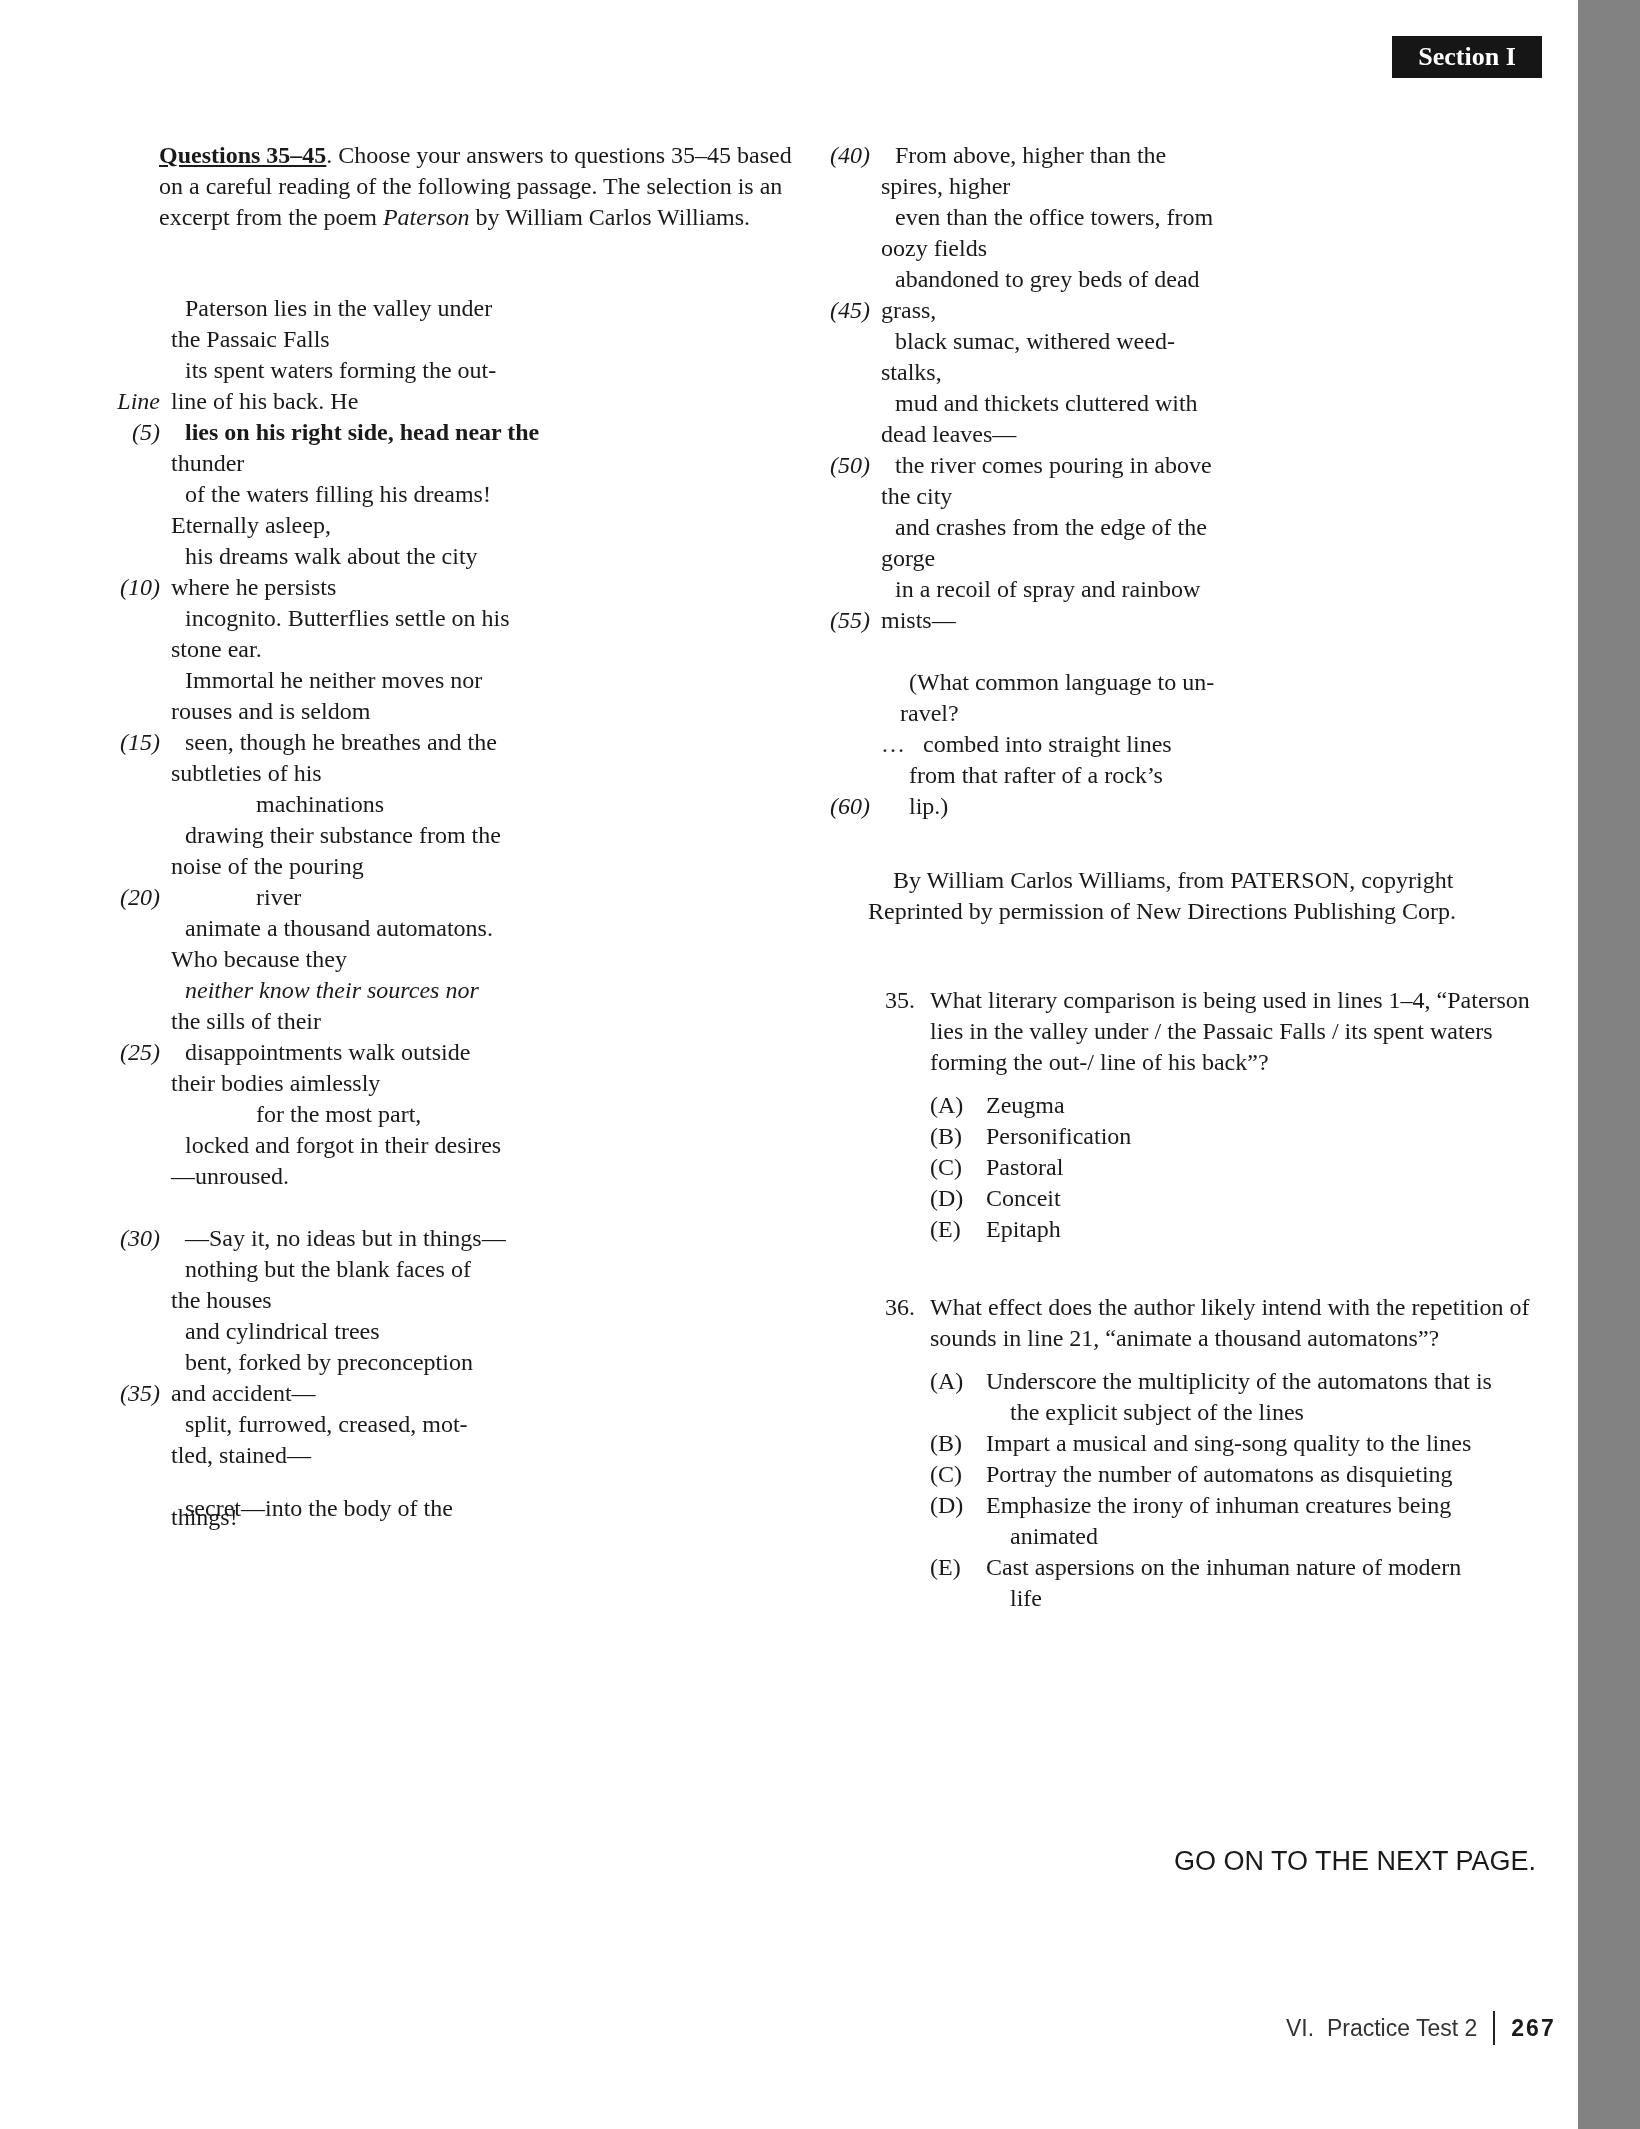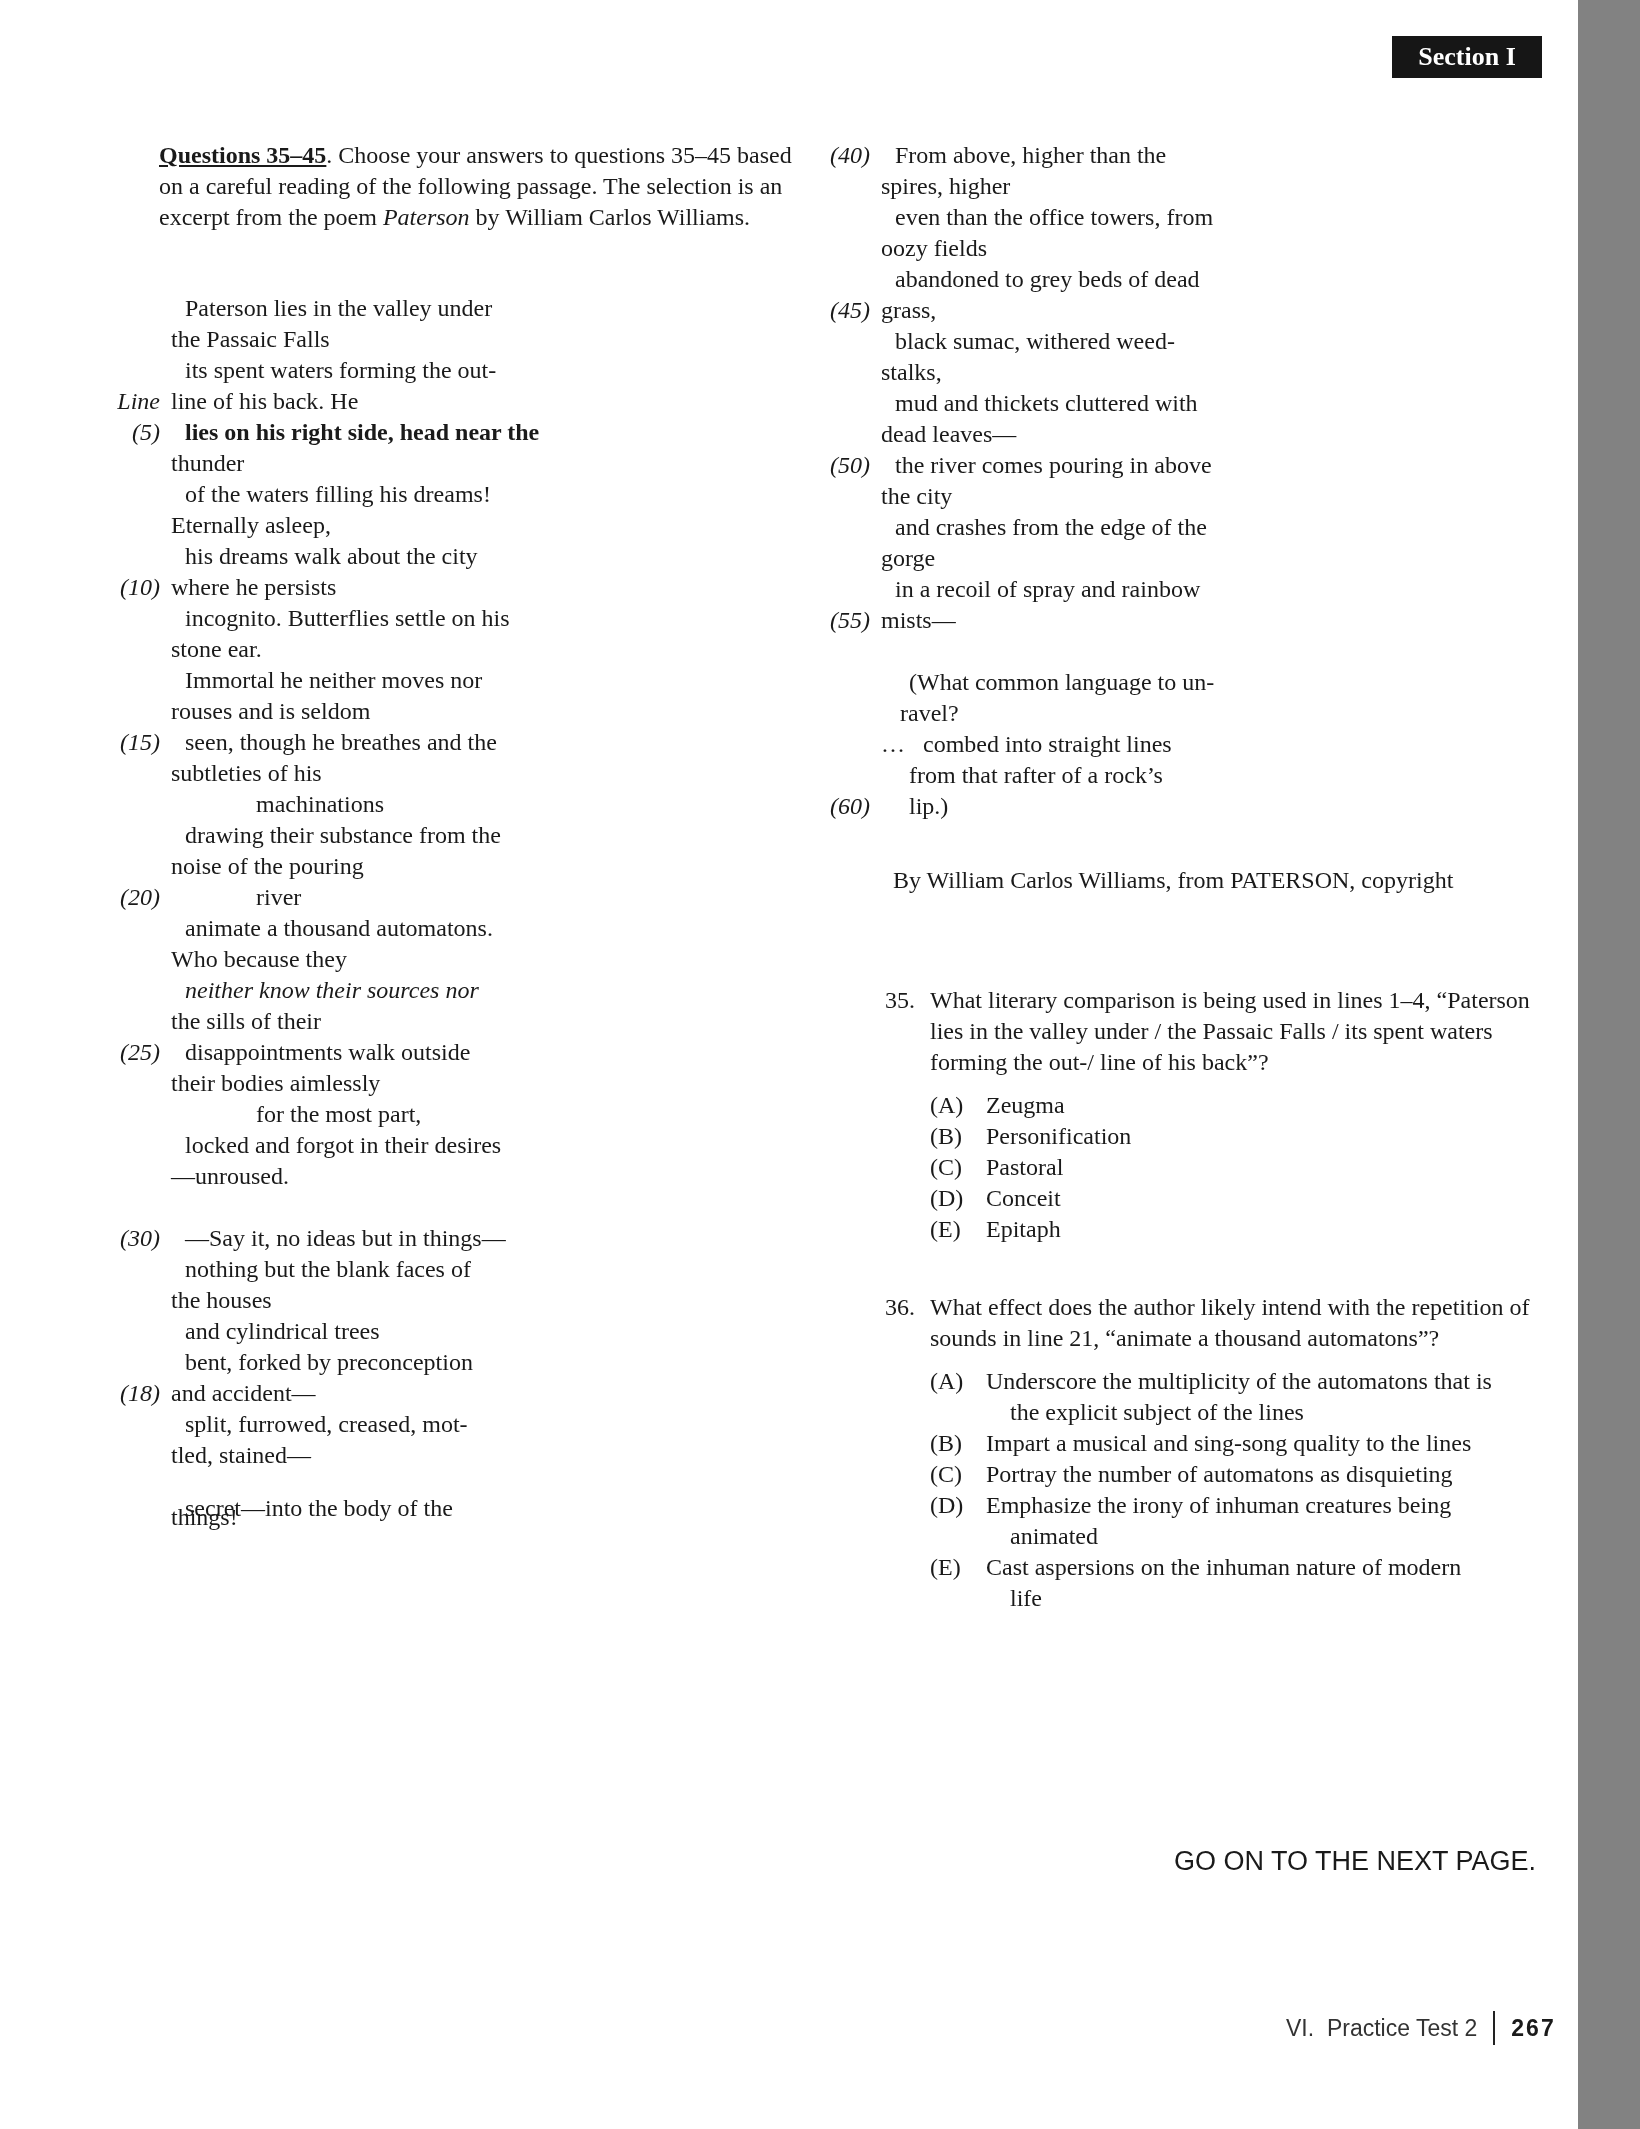--- a/index.html
+++ b/index.html
@@ -105,21 +105,21 @@
     <div class="row left-text" style="top: 1068px;">their bodies aimlessly</div>
     <div class="row left-text ind2" style="top: 1099px;">for the most part,</div>
     <div class="row left-text ind" style="top: 1130px;">locked and forgot in their desires</div>
     <div class="row left-text" style="top: 1161px;">—unroused.</div>
     <div class="lnum left-lnum" style="top: 1223px;">(30)</div>
     <div class="row left-text ind" style="top: 1223px;">—Say it, no ideas but in things—</div>
     <div class="row left-text ind" style="top: 1254px;">nothing but the blank faces of</div>
     <div class="row left-text" style="top: 1285px;">the houses</div>
     <div class="row left-text ind" style="top: 1316px;">and cylindrical trees</div>
     <div class="row left-text ind" style="top: 1347px;">bent, forked by preconception</div>
-    <div class="lnum left-lnum" style="top: 1378px;">(18)</div>
+    <div class="lnum left-lnum" style="top: 1378px;">(35)</div>
     <div class="row left-text" style="top: 1378px;">and accident—</div>
     <div class="row left-text ind" style="top: 1409px;">split, furrowed, creased, mot-</div>
     <div class="row left-text" style="top: 1440px;">tled, stained—</div>
     <div class="row left-text ind" style="top: 1493px;">secret—into the body of the</div>
     <div class="row left-text" style="top: 1502px;">things!</div>
   </div>
 <div id="poem-right">
     <div class="lnum right-lnum" style="top: 140px;">(40)</div>
     <div class="row right-text ind" style="top: 140px;">From above, higher than the</div>
     <div class="row right-text" style="top: 171px;">spires, higher</div>
@@ -143,20 +143,21 @@
     <div class="row right-text ind3" style="top: 667px;">(What common language to un-</div>
     <div class="row right-text ind4" style="top: 698px;">ravel?</div>
     <div class="row right-text" style="top: 729px;">…   combed into straight lines</div>
     <div class="row right-text ind3" style="top: 760px;">from that rafter of a rock’s</div>
     <div class="lnum right-lnum" style="top: 791px;">(60)</div>
     <div class="row right-text ind3" style="top: 791px;">lip.)</div>
   </div>
 
 <div class="credit">
   <p class="first">By William Carlos Williams, from PATERSON, copyright</p>
+  <p>Reprinted by permission of New Directions Publishing Corp.</p>
 </div>
 
 <div class="question" style="top: 985px;">
   <div class="q-stem">
     <span class="q-num">35.</span>
     <span class="q-text">What literary comparison is being used in lines 1–4, “Paterson lies in the valley under / the Passaic Falls / its spent waters forming the out-/ line of his back”?</span>
   </div>
   <ul class="choices">
     <li class="choice">
         <span class="choice-letter">(A)</span>

